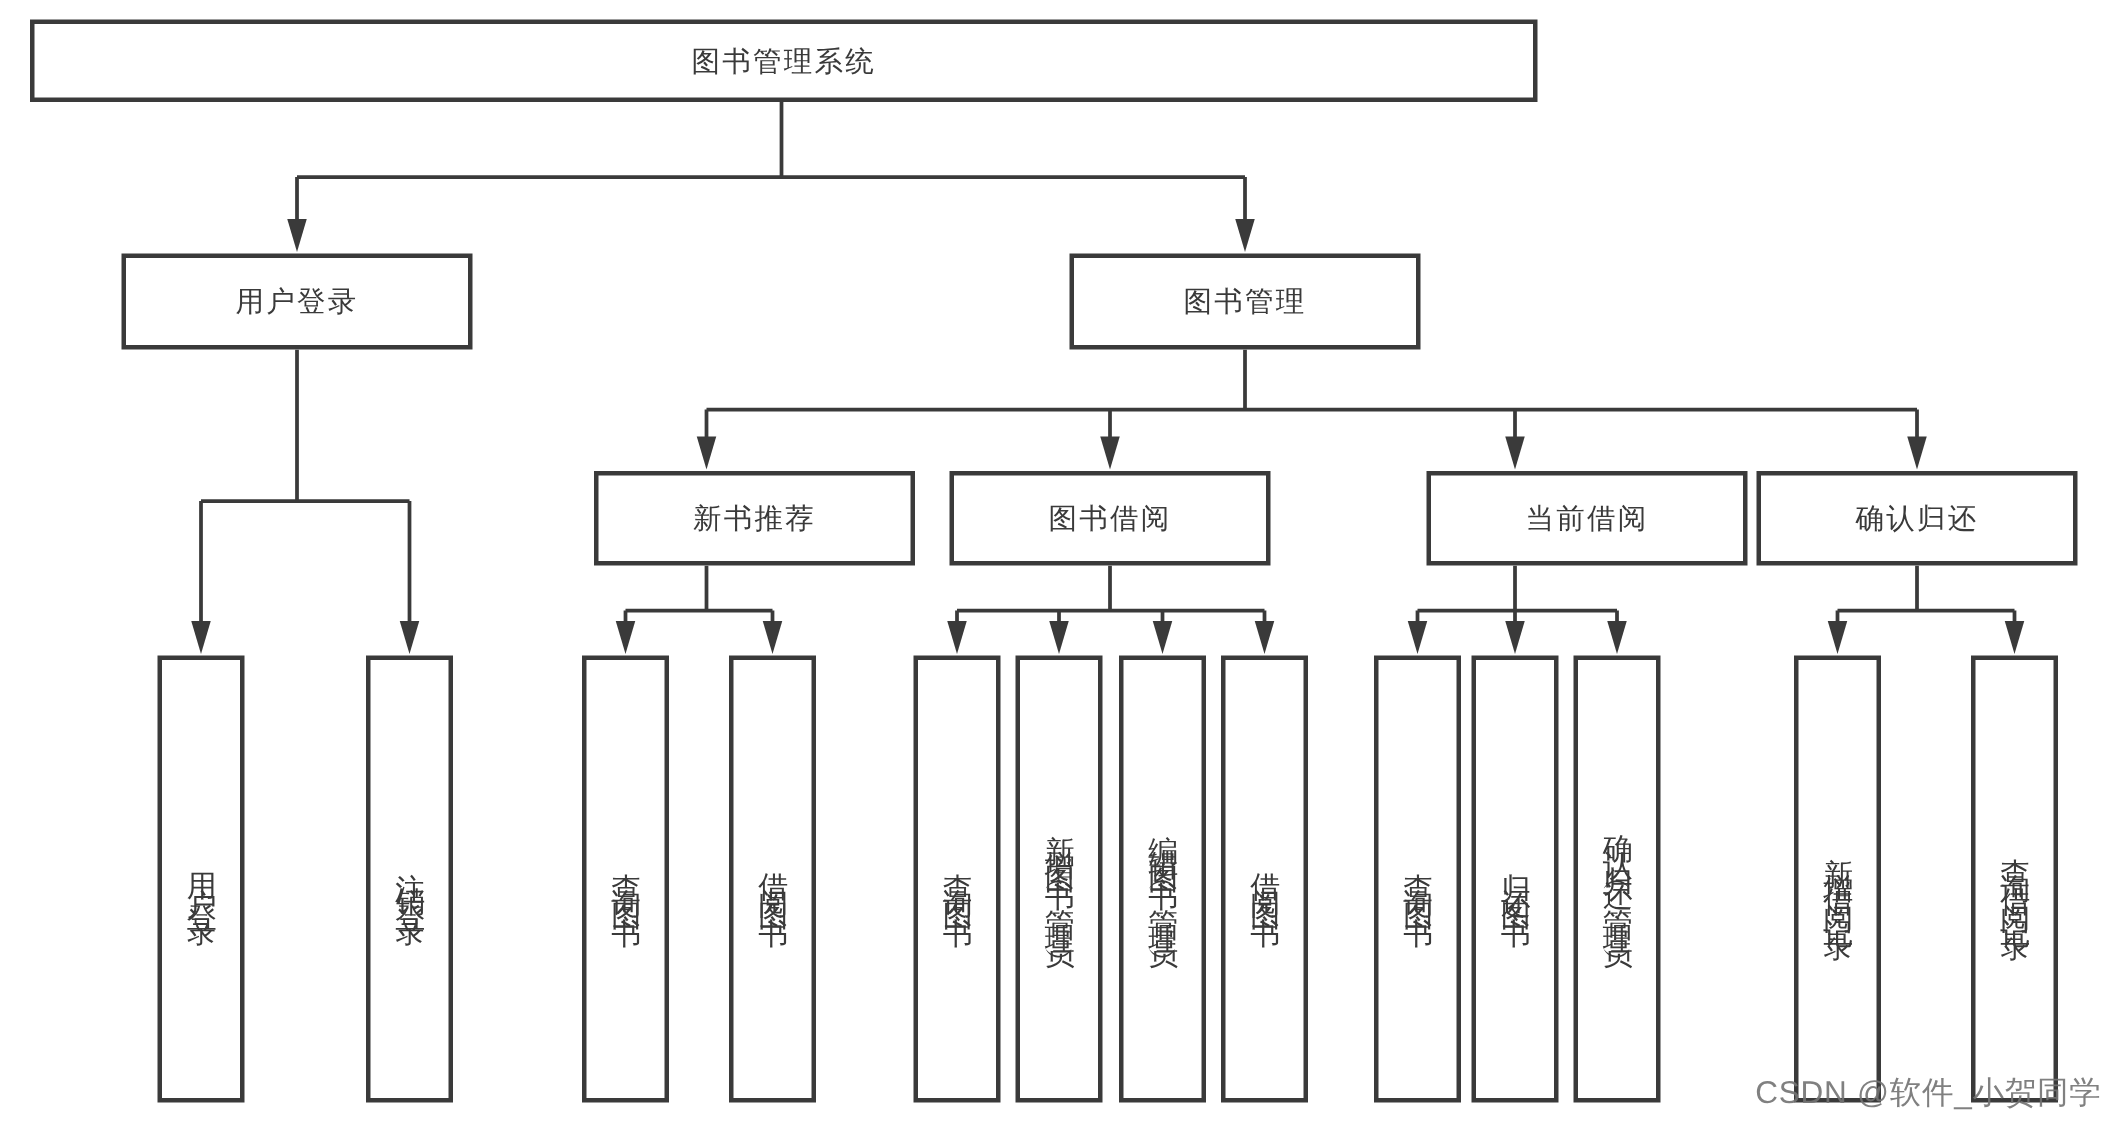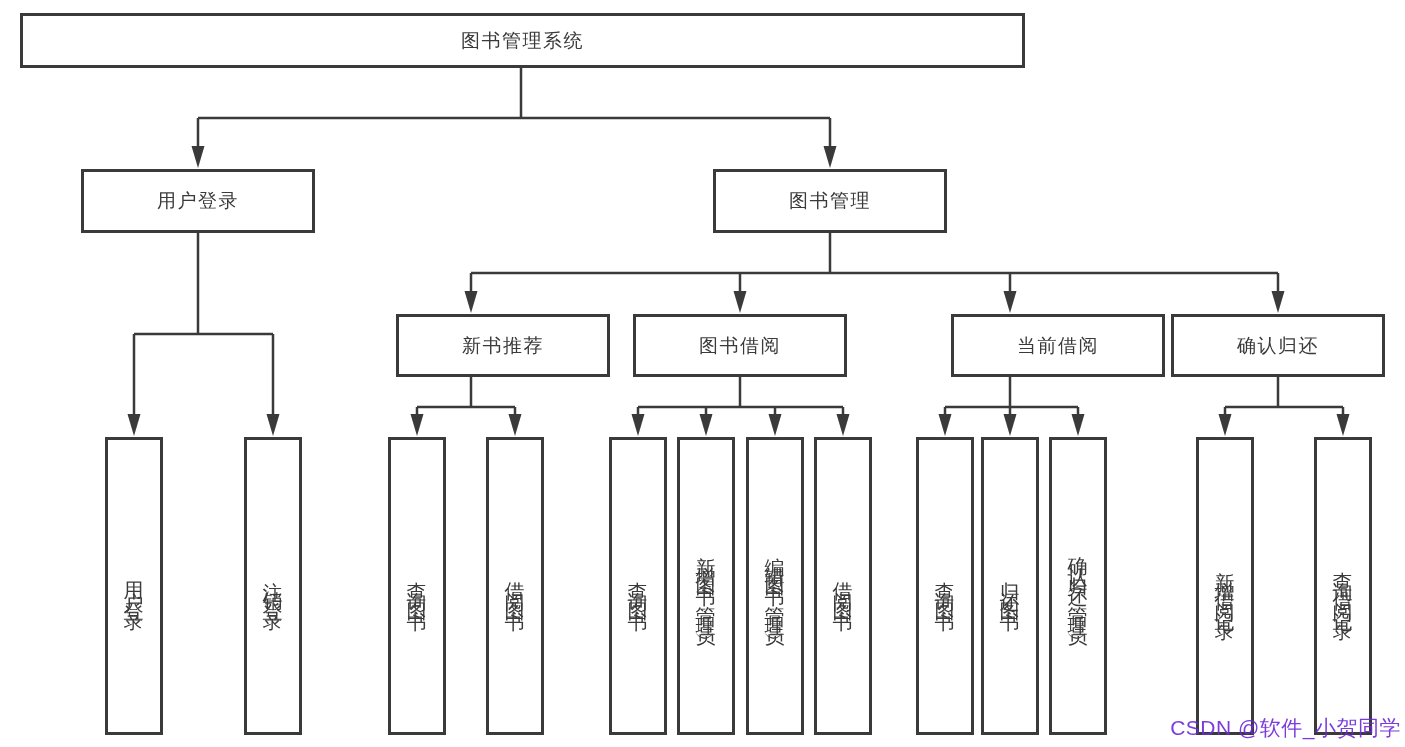--- a/index.html
+++ b/index.html
@@ -38,21 +38,21 @@
     font-size: 20px;
     letter-spacing: 10px;
     line-height: 1;
     white-space: nowrap;
   }
   .watermark {
     position: absolute;
     right: 4px;
     top: 714px;
     font-size: 21px;
-    color: #6d28d9;
+    color: #737373;
     letter-spacing: 0.5px;
     opacity: 0.9;
     z-index: 5;
     white-space: nowrap;
   }
 </style>
 </head>
 <body>
 
 <div class="canvas">

